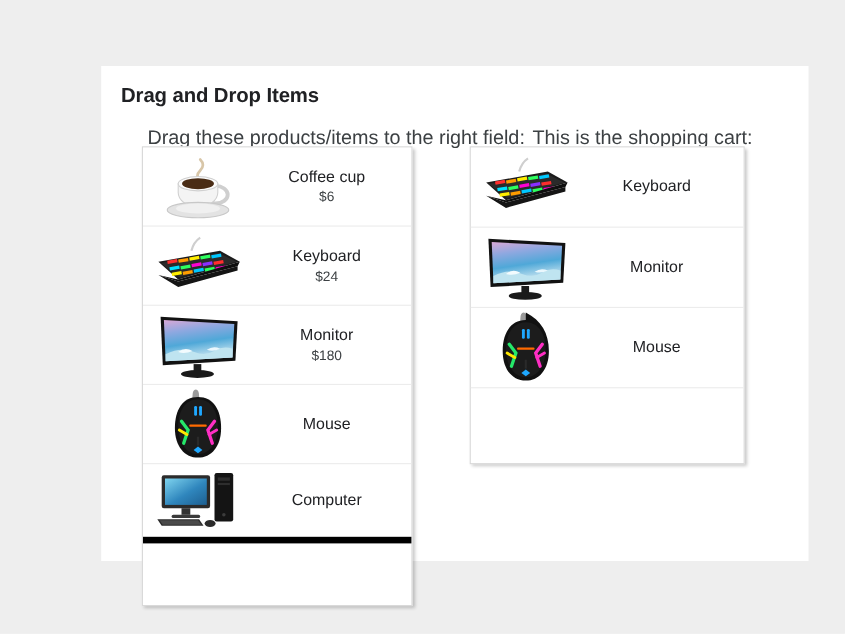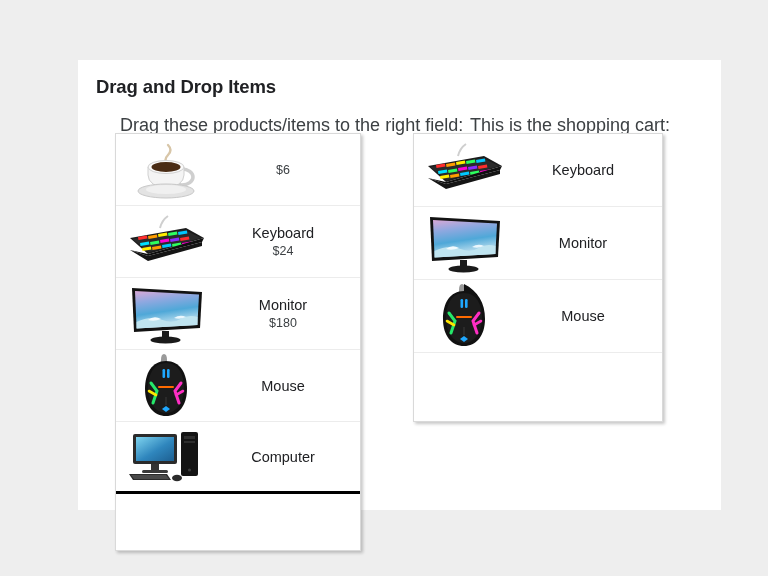--- a/index.html
+++ b/index.html
@@ -9,21 +9,21 @@
     font-family: "Liberation Sans", sans-serif;
     overflow: hidden;
   }
   #page {
     position: relative;
     width: 768px; height: 576px;
     background: #eeeeee;
   }
   .card {
     position: absolute;
-    left: 78px; top: 60px;
+    left: 92px; top: 60px;
     width: 643px; height: 450px;
     background: #ffffff;
   }
   .page-title {
     position: absolute;
     left: 18px; top: 16px;
     font-size: 18.5px;
     font-weight: bold;
     color: #202124;
     letter-spacing: -0.1px;
@@ -109,20 +109,21 @@
             <path d="M38 6 q5 5 0 10 q-5 5 0 10" fill="none" stroke="#d8c6a8" stroke-width="2.4" stroke-linecap="round"></path>
             <ellipse cx="52" cy="38" rx="11" ry="8" fill="none" stroke="#cfcfcf" stroke-width="3.5"></ellipse>
             <path d="M18 28 h36 v8 a18 13 0 0 1 -36 0 z" fill="#f4f4f4" stroke="#d0d0d0" stroke-width="1"></path>
             <ellipse cx="36" cy="28" rx="18" ry="6.5" fill="#fbfbfb" stroke="#d0d0d0" stroke-width="1"></ellipse>
             <ellipse cx="36" cy="28" rx="14.5" ry="5" fill="#4a2c15"></ellipse>
             <ellipse cx="36" cy="52" rx="28" ry="7" fill="#e3e3e3" stroke="#c8c8c8" stroke-width="1"></ellipse>
             <ellipse cx="36" cy="50.5" rx="20" ry="4.5" fill="#f0f0f0"></ellipse>
           </svg>
         </div>
         <div class="info">
+          <div class="item-name">Coffee cup</div>
           <div class="item-price">$6</div>
         </div>
       </div>
 
       <div class="row">
         <div class="thumb">
           <svg width="84" height="60" viewBox="0 0 84 60">
             <path d="M44 4 q-6 4 -8 12" fill="none" stroke="#cfcfcf" stroke-width="2"></path>
             <path d="M6 26 L62 16 L80 26 L24 42 Z" fill="#1b1b1b"></path>
             <path d="M8 27 L61 18 L77 26 L25 40 Z" fill="#2a2a2a"></path>
@@ -194,21 +195,21 @@
             <path d="M20 34 h14" fill="none" stroke="#ff6a00" stroke-width="2" stroke-linecap="round"></path>
             <path d="M27 44 v8" fill="none" stroke="#2a2a2a" stroke-width="2"></path>
             <path d="M23 56 l4 -3 l4 3 l-4 3 Z" fill="#1fa8ff"></path>
           </svg>
         </div>
         <div class="info">
           <div class="item-name">Mouse</div>
         </div>
       </div>
 
-      <div class="row" style="border-bottom:3px solid #000000;">
+      <div class="row" style="border-bottom:6px solid #000000;">
         <div class="thumb">
           <svg width="86" height="58" viewBox="0 0 86 58">
             <defs>
               <linearGradient id="scr2" x1="0" y1="0" x2="1" y2="1">
                 <stop offset="0%" stop-color="#7fd4ef"></stop>
                 <stop offset="55%" stop-color="#2f86bd"></stop>
                 <stop offset="100%" stop-color="#1d5f91"></stop>
               </linearGradient>
             </defs>
             <rect x="10" y="6" width="44" height="30" rx="2" fill="#2b2b2b"></rect>

